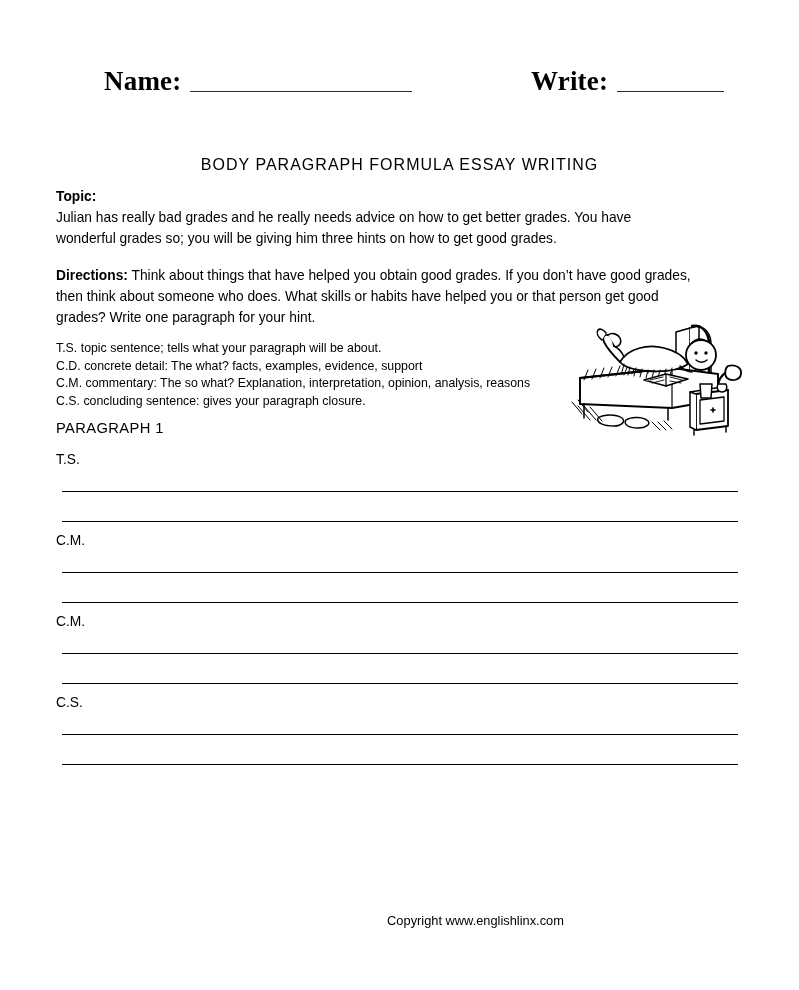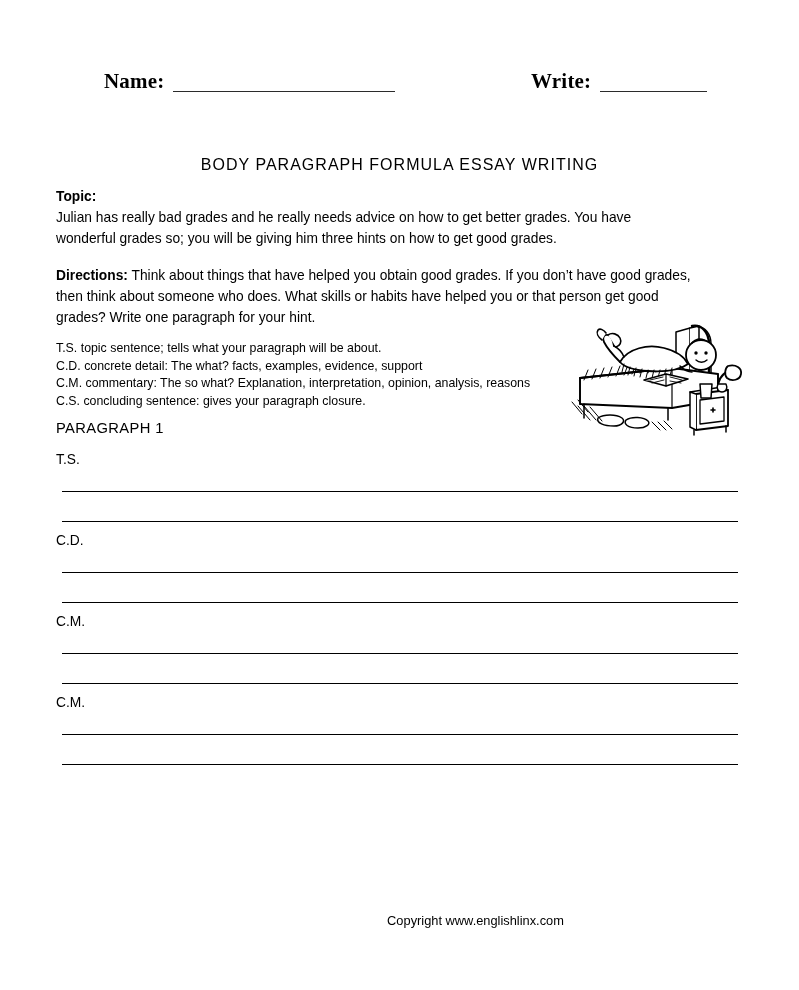--- a/index.html
+++ b/index.html
@@ -31,21 +31,21 @@
   }
   .field {
     position: absolute;
     display: flex;
     align-items: flex-end;
     white-space: nowrap;
   }
   .field-label {
     font-family: "Liberation Serif", serif;
     font-weight: bold;
-    font-size: 21px;
+    font-size: 27px;
     line-height: 22px;
     letter-spacing: 0.2px;
   }
   .field-rule {
     display: inline-block;
     border-bottom: 1.6px solid #2b2b2b;
     height: 17px;
     margin-left: 9px;
   }
   .field-name { left: 104px; top: 0; }
@@ -264,38 +264,38 @@
   <div class="paragraph-heading">PARAGRAPH 1</div>
 
   <div class="sections">
 
     <div class="section">
       <div class="section-label">T.S.</div>
       <div class="write-line first"></div>
       <div class="write-line second"></div>
     </div>
 
-    <div class="section">
-      <div class="section-label">C.D.</div>
-      <div class="write-line first"></div>
-      <div class="write-line second"></div>
-    </div>
 
     <div class="section">
       <div class="section-label">C.M.</div>
       <div class="write-line first"></div>
       <div class="write-line second"></div>
     </div>
 
     <div class="section">
       <div class="section-label">C.M.</div>
       <div class="write-line first"></div>
       <div class="write-line second"></div>
     </div>
 
+    <div class="section">
+      <div class="section-label">C.S.</div>
+      <div class="write-line first"></div>
+      <div class="write-line second"></div>
+    </div>
 
   </div>
 
   <div class="footer">
     <span class="footer-inner">Copyright www.englishlinx.com</span>
   </div>
 
 </div>
 
 </body></html>

